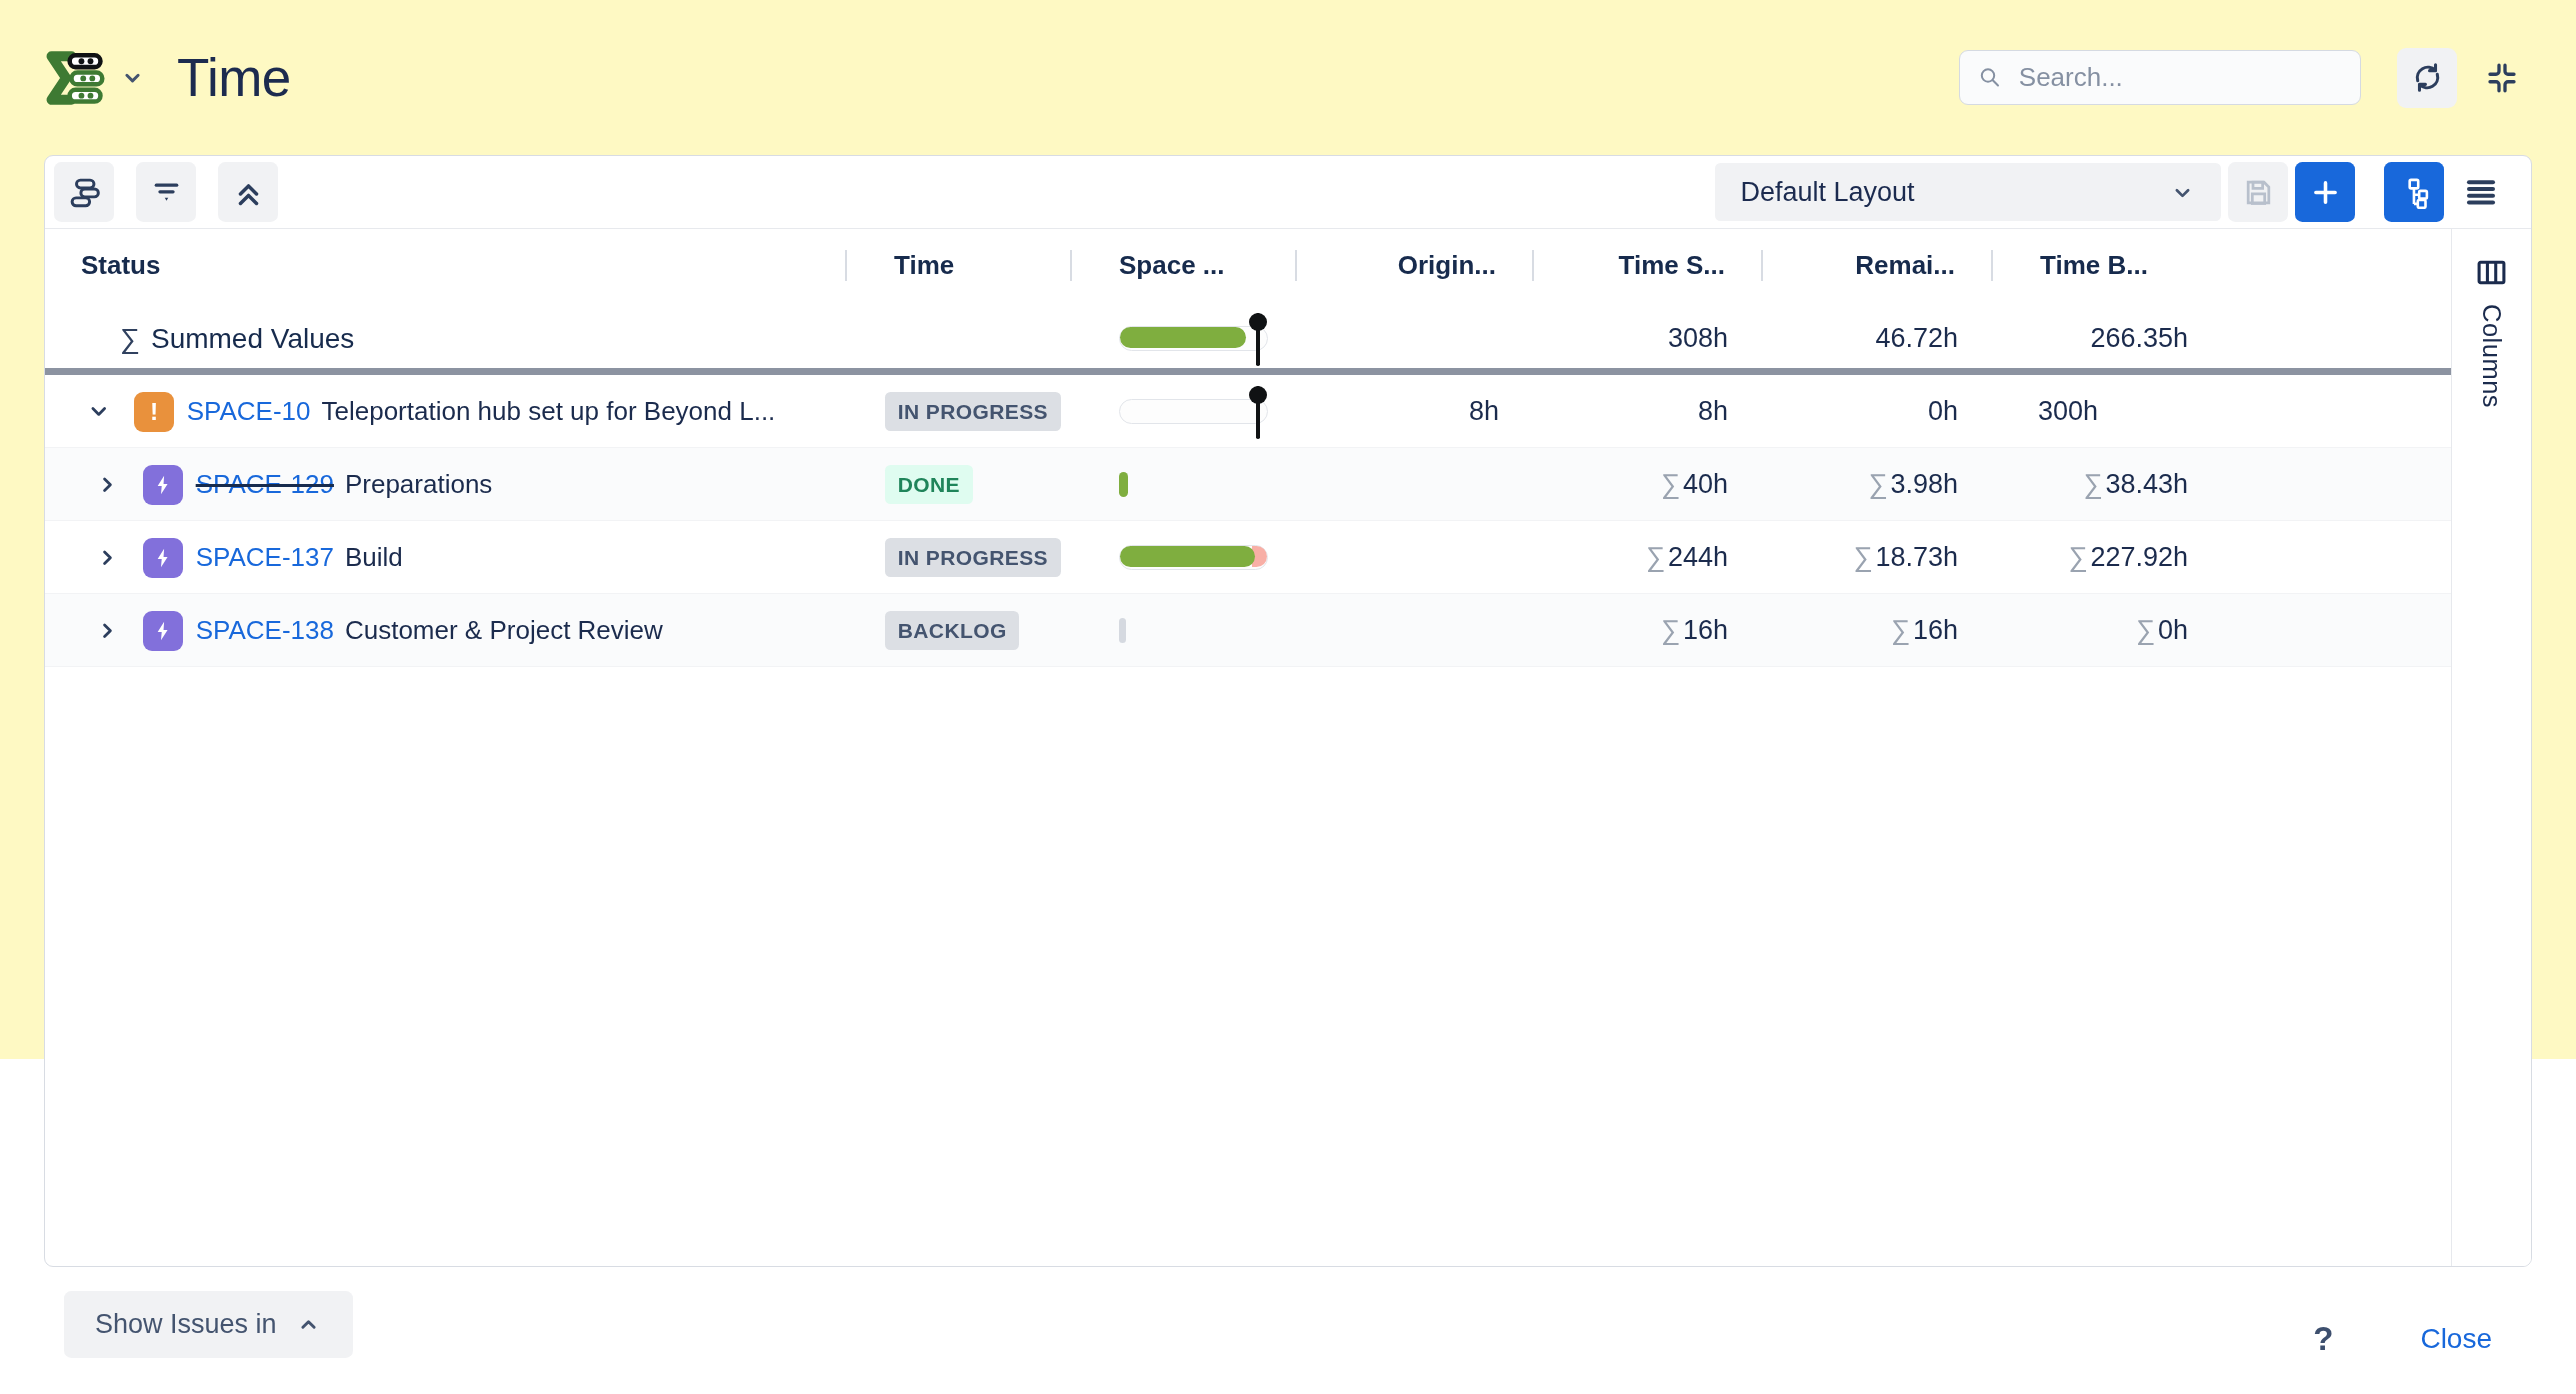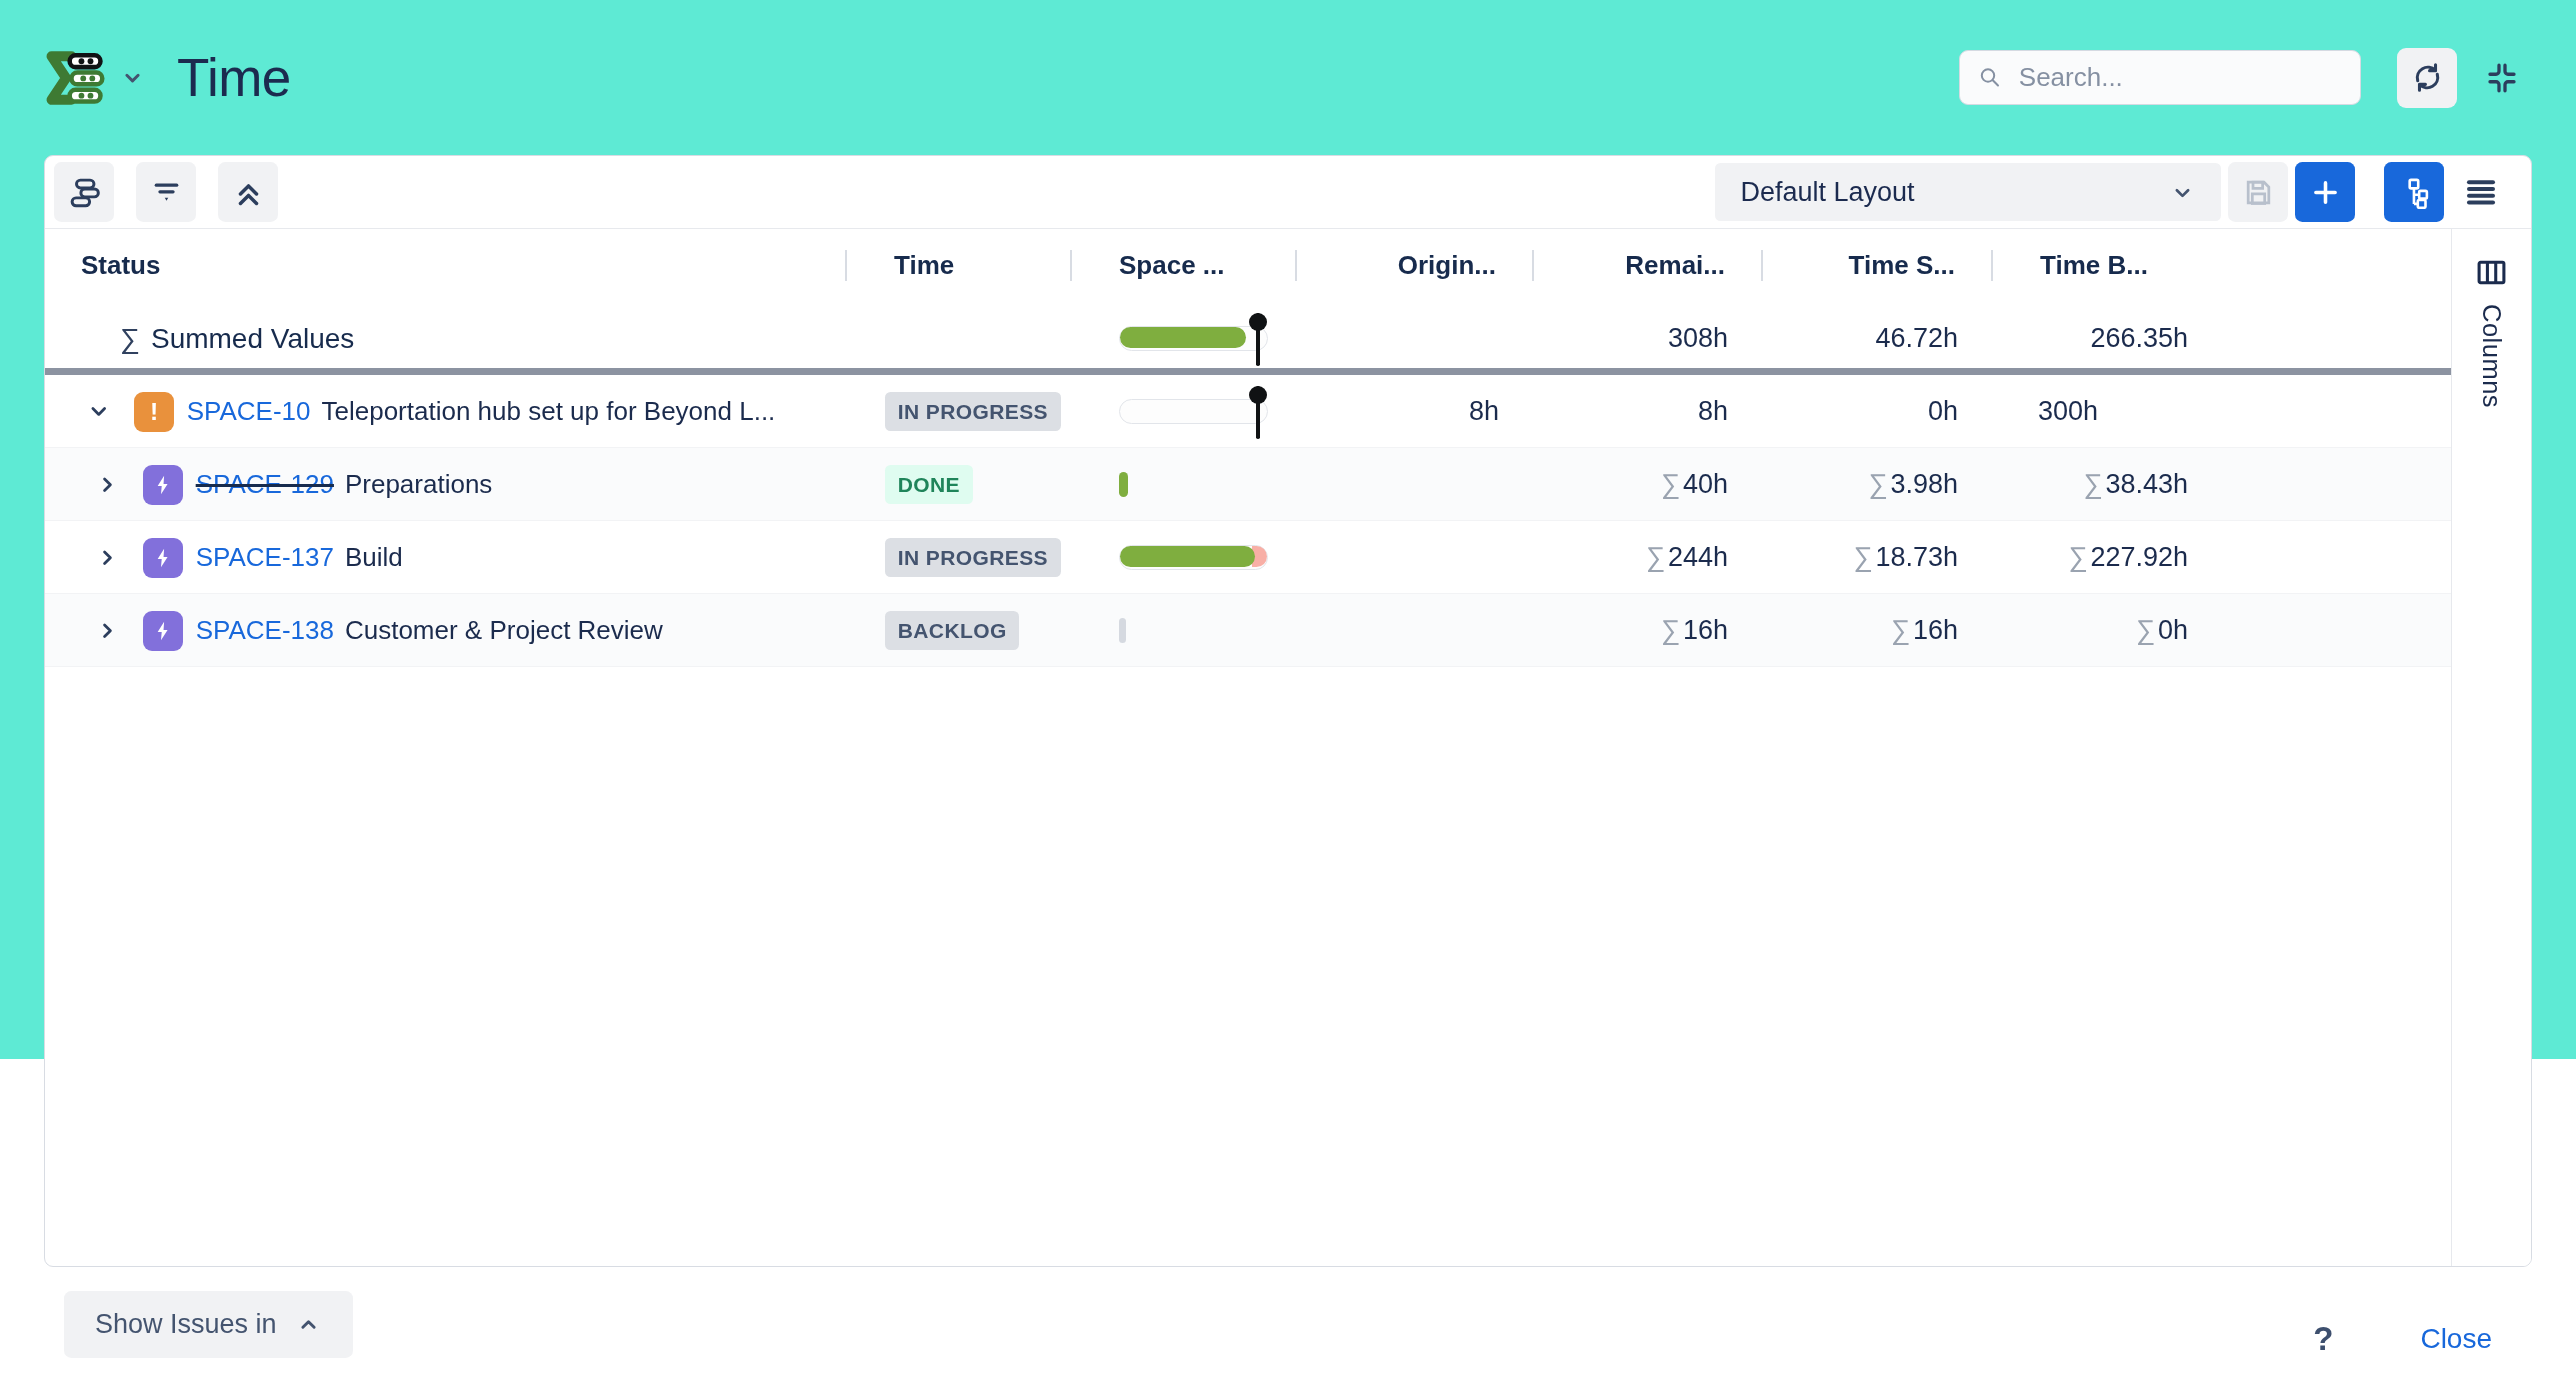--- a/index.html
+++ b/index.html
@@ -1,19 +1,19 @@
 <!DOCTYPE html>
 <html style="font-size:14.6px"><head>
 <meta charset="utf-8">
 <style>
   * { margin:0; padding:0; box-sizing:border-box; }
   html,body { background:#fff; }
   body { width:2576px; height:1394px; overflow:hidden;
          font-family:"Liberation Sans", sans-serif; color:#172B4D; }
-  .app { position:relative; width:2576px; height:1059px; background:#5eead4; }
+  .app { position:relative; width:2576px; height:1059px; background:#fef9c3; }
 
   
   .top-bar { display:flex; align-items:center; height:155px; padding:0 44px; }
   .logo { width:64px; height:58px; flex:none; }
   .app-chevron { margin-left:11px; display:flex; }
   .page-title { margin-left:31px; font-size:53px; font-weight:500; color:#1C2B4F; letter-spacing:-0.5px; }
   .top-spacer { flex:1; }
   .search-box { display:flex; align-items:center; width:402px; height:55px;
         border:1.8px solid #D5DAE2; background:#FAFBFC; border-radius:9px; padding:16px 18px; margin-right:36px; }
   .search-box input { border:none; outline:none; background:transparent; font-size:26px;
@@ -226,22 +226,22 @@
     </div>
 
     <div class="body">
       <div class="grid">
 
         <div class="row thead">
           <div class="cell h-left">Status</div>
           <div class="cell h-time">Time</div>
           <div class="cell h-space">Space ...</div>
           <div class="cell h-num">Origin...</div>
+          <div class="cell h-num">Time S...</div>
           <div class="cell h-num">Remai...</div>
-          <div class="cell h-num">Time S...</div>
           <div class="cell h-timeb">Time B...</div>
         </div>
 
         <div class="row drow summary-row">
           <div class="c-issue">
             <div class="sum-label">
               <span class="sum-sigma">∑</span>
               <span>Summed Values</span>
             </div>
           </div>

